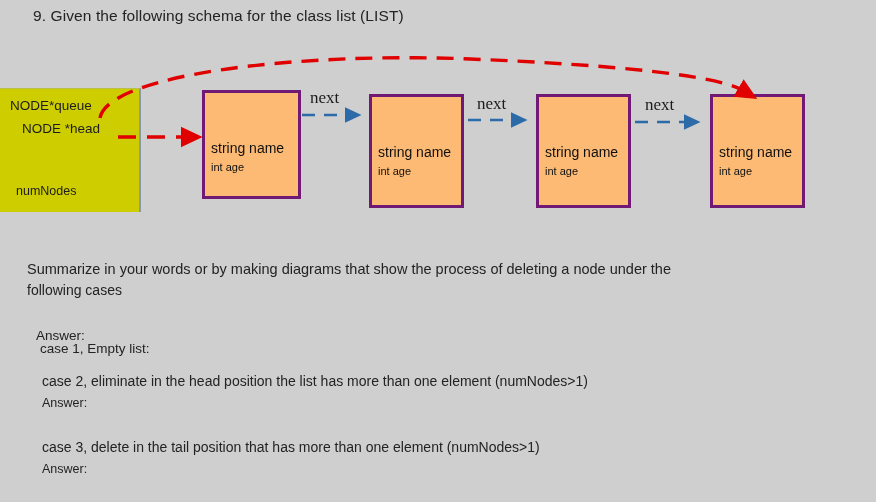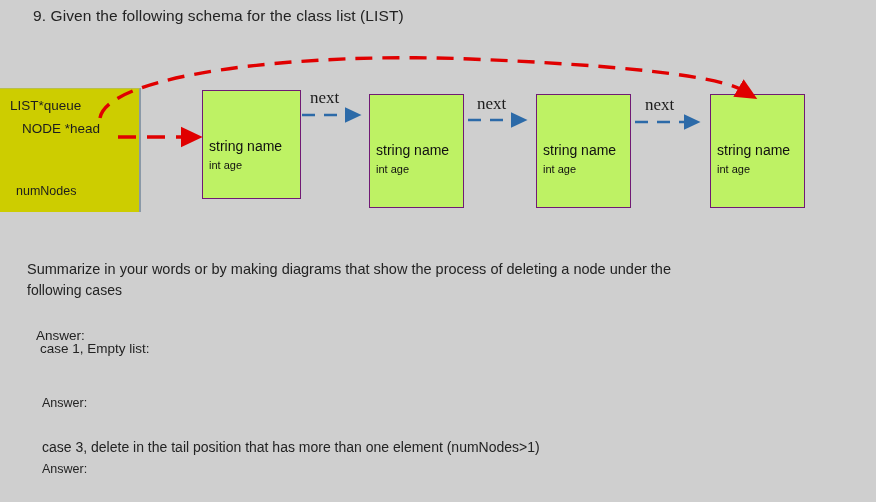--- a/index.html
+++ b/index.html
@@ -48,22 +48,22 @@
     color: #1d1d1d;
     white-space: nowrap;
   }
   #class-field-queue { left: 14px; top: 9px; }
   #class-field-head  { left: 26px; top: 32px; }
   #class-field-numnodes { left: 20px; top: 95px; font-size: 12.5px; }
 
   
   .node-box {
     position: absolute;
-    background: #bef264;
-    border: 1px solid #701a75;
+    background: #fdba74;
+    border: 3px solid #701a75;
     box-sizing: border-box;
   }
   #node-1 { left: 202px; top: 90px; width: 99px;  height: 109px; }
   #node-2 { left: 369px; top: 94px; width: 95px;  height: 114px; }
   #node-3 { left: 536px; top: 94px; width: 95px;  height: 114px; }
   #node-4 { left: 710px; top: 94px; width: 95px;  height: 114px; }
 
   .node-name {
     position: absolute;
     left: 6px;
@@ -125,21 +125,21 @@
   #case-3-answer    { left: 42px; top: 462px; font-size: 12.5px; }
 </style>
 </head>
 <body>
 
 <div id="canvas">
 
   <div class="abs" id="question-heading">9. Given the following schema for the class list (LIST)</div>
 
   <div class="abs" id="class-box">
-    <div class="class-field" id="class-field-queue">LIST*queue</div>
+    <div class="class-field" id="class-field-queue">NODE*queue</div>
     <div class="class-field" id="class-field-head">NODE *head</div>
     <div class="class-field" id="class-field-numnodes">numNodes</div>
   </div>
 
   <div class="node-box" id="node-1">
     <div class="node-name">string name</div>
     <div class="node-age">int age</div>
   </div>
 
   <div class="node-box" id="node-2">
@@ -181,18 +181,19 @@
 
     <path d="M 635,122 L 687,122" fill="none" stroke="#2c6aa8" stroke-width="2.6" stroke-dasharray="13,9" stroke-linecap="butt" marker-end="url(#blue-head)"></path>
   </svg>
 
   <div class="body-text" id="summarize-line-1">Summarize in your words or by making diagrams that show the process of deleting a node under the</div>
   <div class="body-text" id="summarize-line-2">following cases</div>
 
   <div class="body-text" id="case-1-text">case 1, Empty list:</div>
   <div class="body-text" id="case-1-answer">Answer:</div>
 
+  <div class="body-text" id="case-2-text">case 2, eliminate in the head position the list has more than one element (numNodes&gt;1)</div>
   <div class="body-text" id="case-2-answer">Answer:</div>
 
   <div class="body-text" id="case-3-text">case 3, delete in the tail position that has more than one element (numNodes&gt;1)</div>
   <div class="body-text" id="case-3-answer">Answer:</div>
 
 </div>
 
 </body></html>

